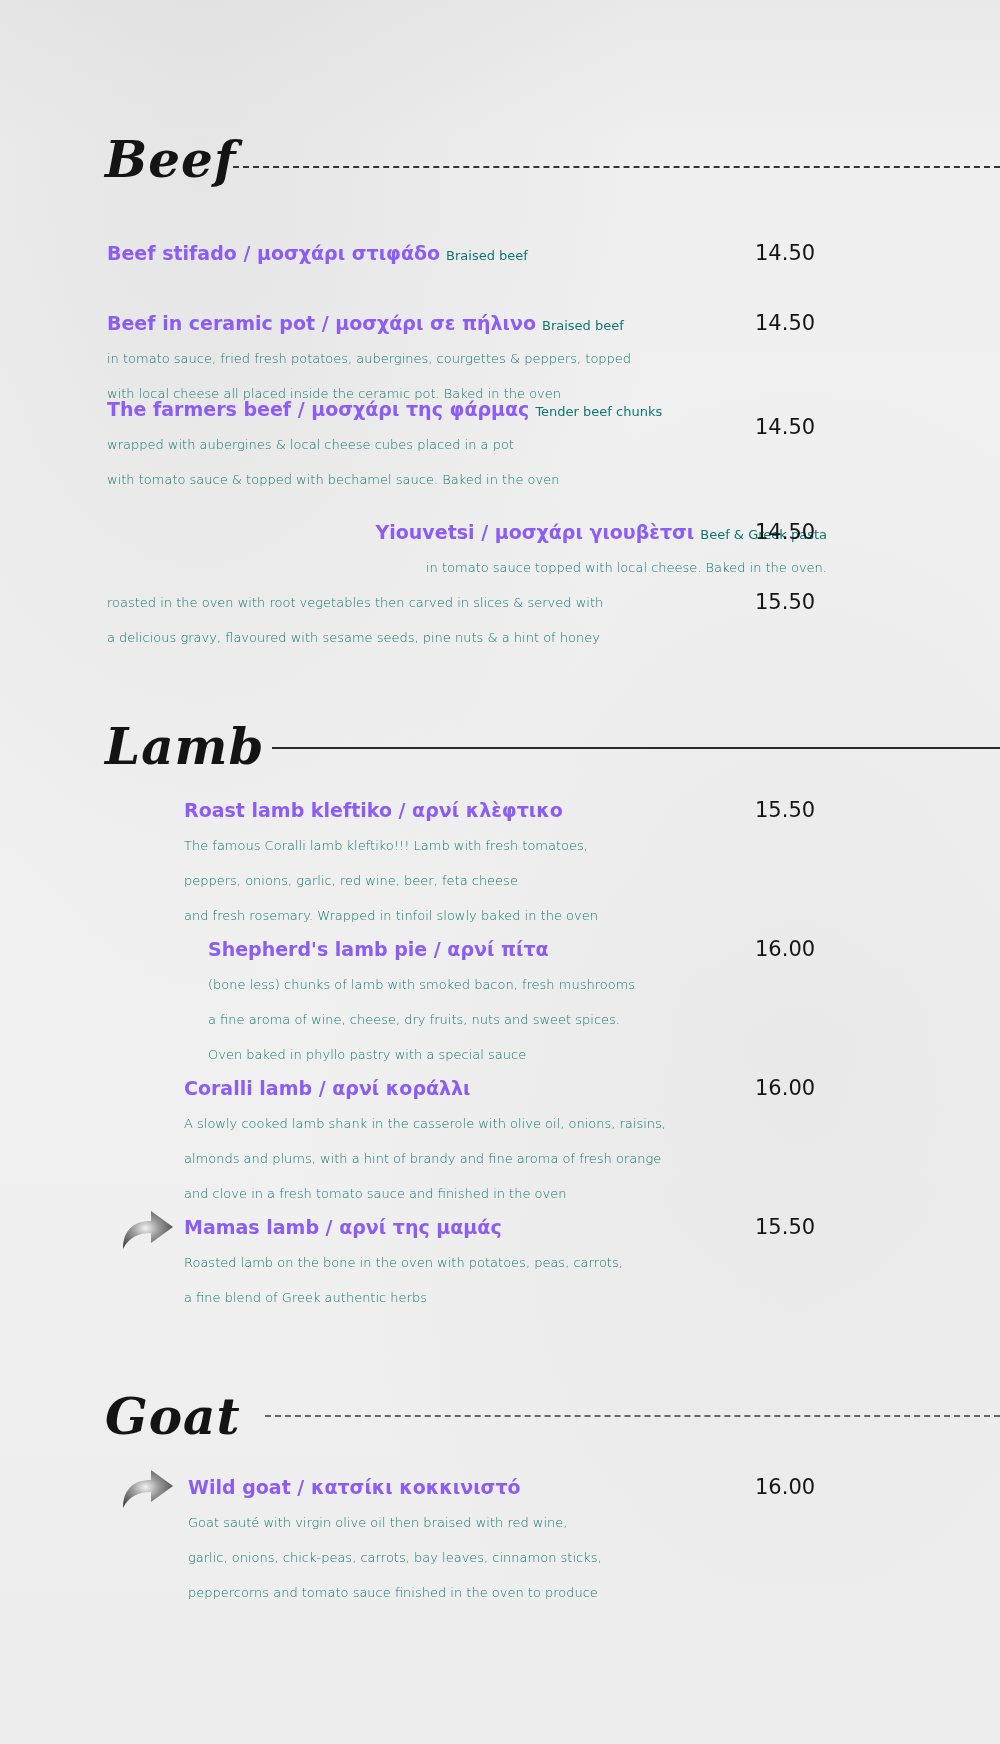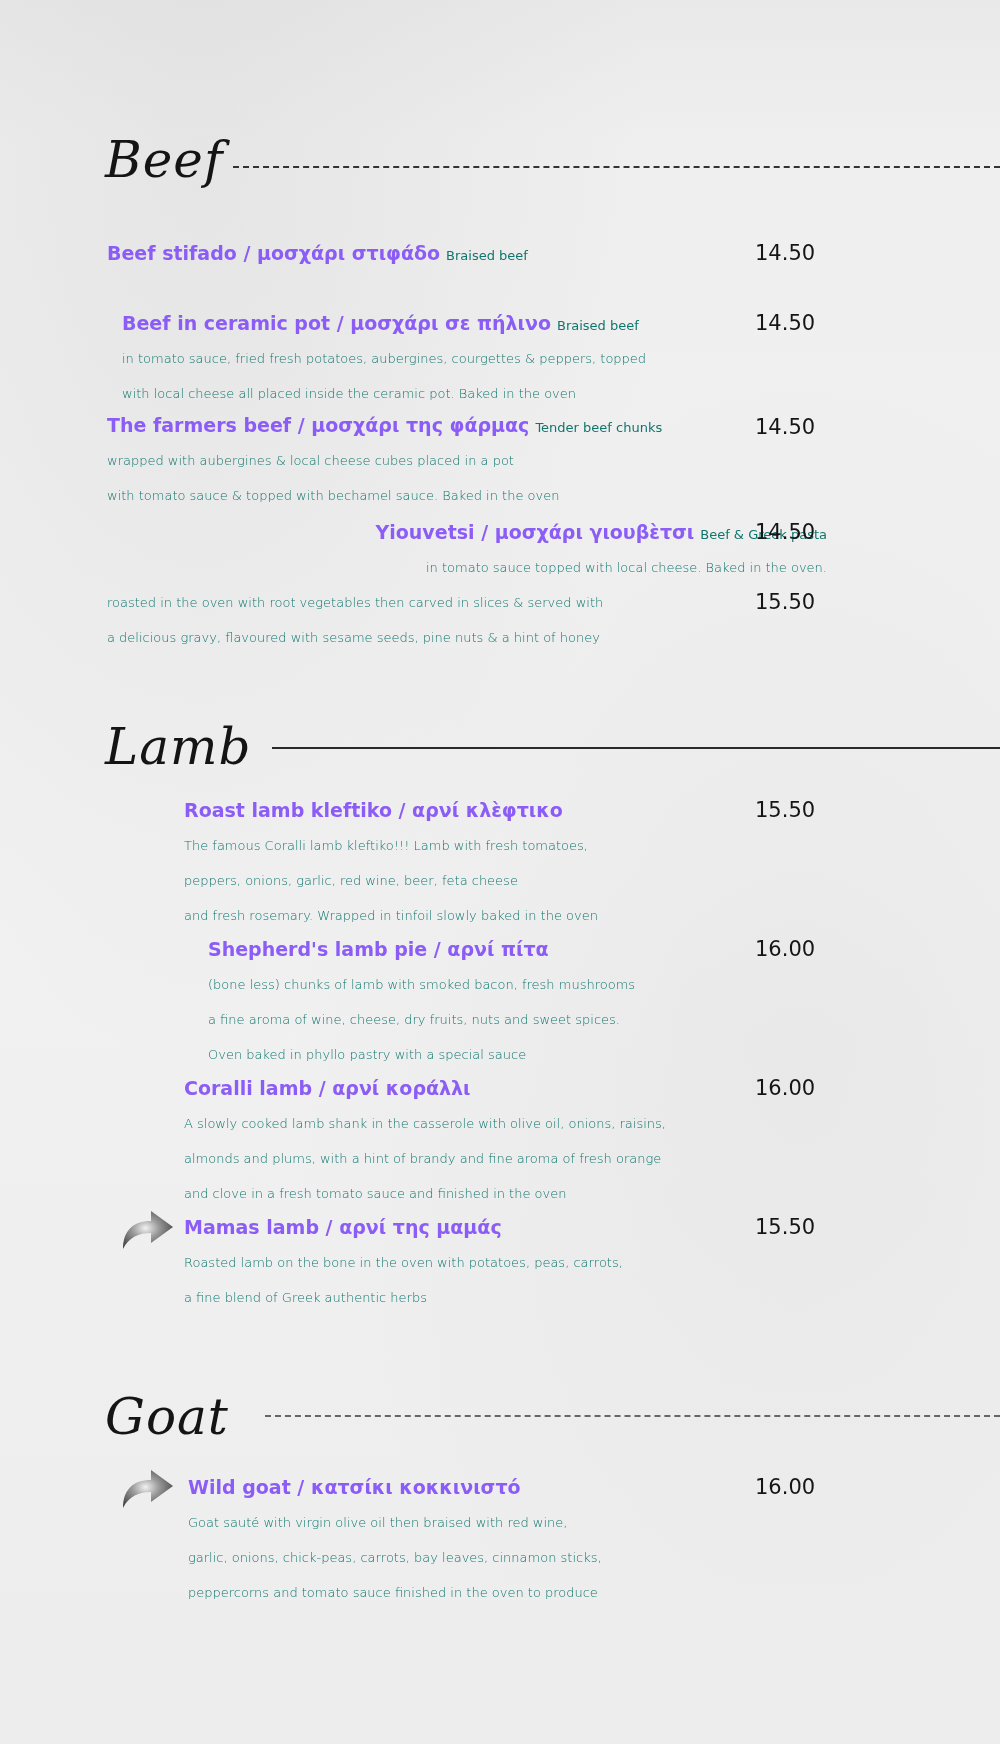--- a/index.html
+++ b/index.html
@@ -10,21 +10,21 @@
       radial-gradient(ellipse at 80% 60%, rgba(210,210,210,0.25), transparent 45%),
       linear-gradient(180deg, #e9e9e9 0%, #efefef 8%, #f1f1f1 50%, #ededed 100%);
     color: #1c1c1c;
     font-family: "DejaVu Sans", sans-serif;
     position: relative;
   }
   .section { position: absolute; left: 0; right: 0; }
   .section-header { position: absolute; left: 105px; right: 0; height: 70px; }
   .section-title {
     position: absolute; left: 0; top: 0;
-    font-family: "DejaVu Serif", serif; font-weight: normal;
+    font-family: "DejaVu Serif", serif; font-weight: bold;
     font-size: 50px; line-height: 64px; color: #141414;
     letter-spacing: 1px; font-style: italic;
   }
   .rule { position: absolute; right: 0; height: 0; }
   .rule.dashed { border-top: 2px dashed #333; }
   .rule.dashed-light { border-top: 2px dashed #666; }
   .rule.solid { border-top: 2px solid #2a2a2a; }
 
   .item { position: absolute; width: 720px; }
   .item-line {
@@ -57,28 +57,28 @@
   <div class="section-header" style="top:128px;">
     <div class="section-title">Beef</div>
     <div class="rule dashed" style="left:128px; top:38px;"></div>
   </div>
 
   <div class="item" style="left:107px; top:236px;">
     <div class="item-line"><span class="item-name">Beef stifado / μοσχάρι στιφάδο</span> <span class="item-inline-desc desc">Braised beef</span></div>
   </div>
   <div class="price" style="top:236px;">14.50</div>
 
-  <div class="item" style="left:122px; top:306px;">
+  <div class="item" style="left:107px; top:306px;">
     <div class="item-line"><span class="item-name">Beef in ceramic pot / μοσχάρι σε πήλινο</span> <span class="item-inline-desc desc">Braised beef</span></div>
     <div class="item-line desc">in tomato sauce, fried fresh potatoes, aubergines, courgettes &amp; peppers, topped</div>
     <div class="item-line desc">with local cheese all placed inside the ceramic pot. Baked in the oven</div>
   </div>
   <div class="price" style="top:306px;">14.50</div>
 
-  <div class="item" style="left:107px; top:408px;">
+  <div class="item" style="left:107px; top:392px;">
     <div class="item-line"><span class="item-name">The farmers beef / μοσχάρι της φάρμας</span> <span class="item-inline-desc desc">Tender beef chunks</span></div>
     <div class="item-line desc">wrapped with aubergines &amp; local cheese cubes placed in a pot</div>
     <div class="item-line desc">with tomato sauce &amp; topped with bechamel sauce. Baked in the oven</div>
   </div>
   <div class="price" style="top:410px;">14.50</div>
 
   <div class="item" style="left:107px; top:515px;text-align:right;">
     <div class="item-line"><span class="item-name">Yiouvetsi / μοσχάρι γιουβὲτσι</span> <span class="item-inline-desc desc">Beef &amp; Greek pasta</span></div>
     <div class="item-line desc">in tomato sauce topped with local cheese. Baked in the oven.</div>
   </div>

